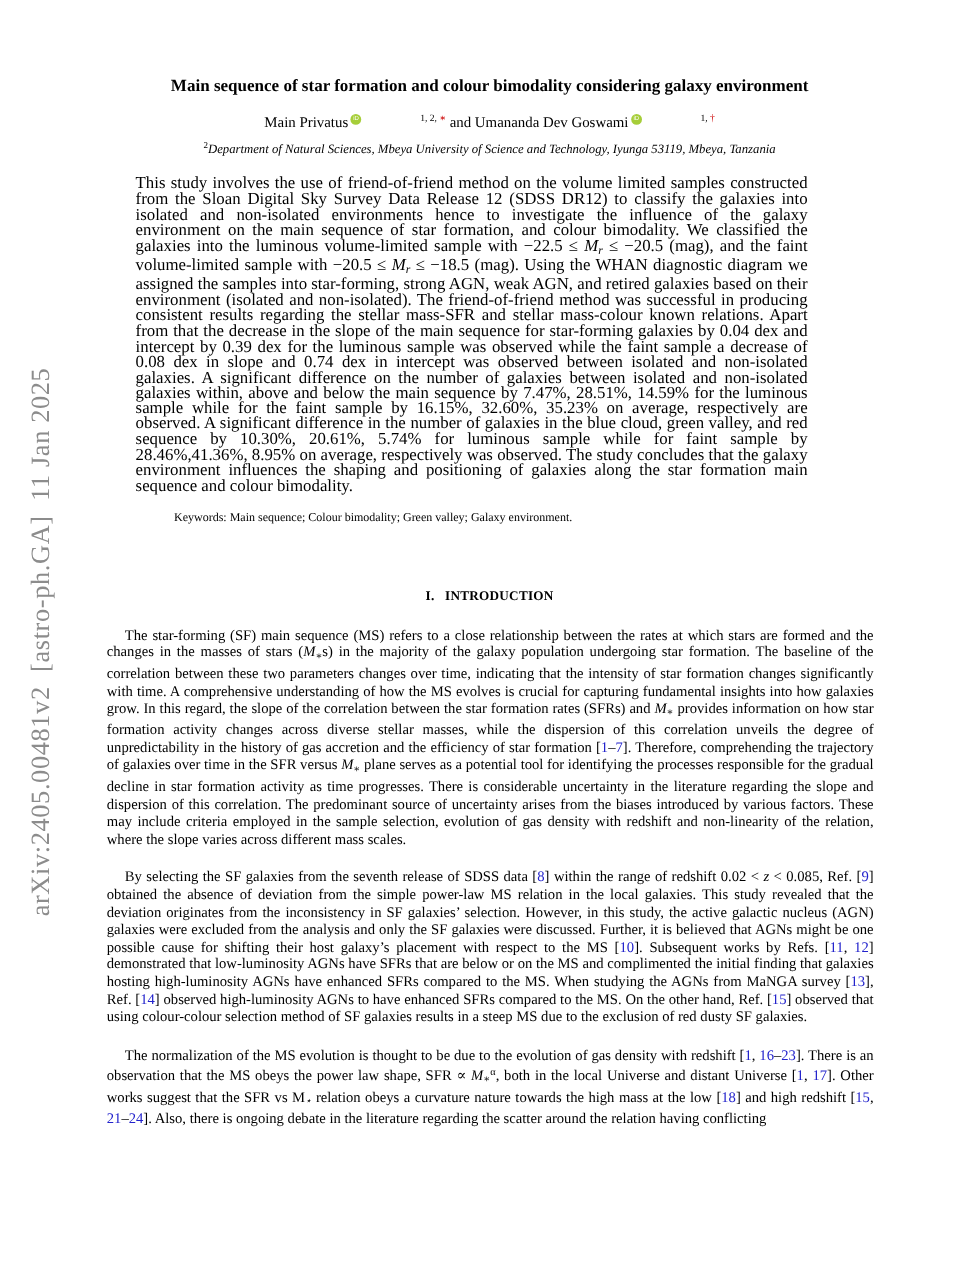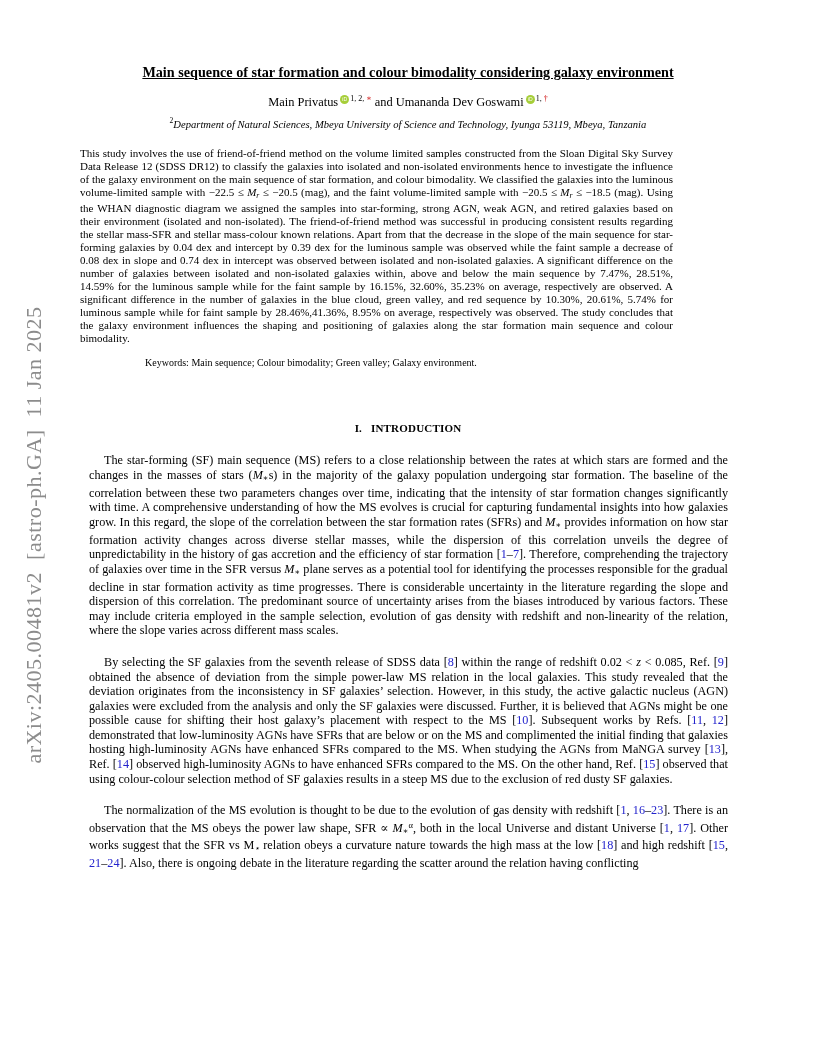--- a/index.html
+++ b/index.html
@@ -1,31 +1,31 @@
 <!DOCTYPE html>
 <html><head>
 <meta charset="utf-8">
 <style>
   html,body{margin:0;padding:0;}
   body{width:816px;height:1056px;background:#ffffff;}
   .page{position:relative;width:816px;height:1056px;background:#fff;overflow:hidden;
         font-family:"Liberation Serif","DejaVu Serif",serif;color:#000;}
   .watermark{position:absolute;top:535px;left:34px;transform:translate(-50%,-50%) rotate(-90deg);
         white-space:pre;font-size:22px;color:var(--watermark,#8c8c8c);letter-spacing:0.5px;}
-  .title{margin:64px 58px 0;text-align:center;font-size:14.2px;font-weight:bold;text-decoration:underline;}
+  .title{margin:64px 58px 0;text-align:center;font-size:14.2px;font-weight:bold;}
   .authors{margin-top:13px;text-align:center;font-size:12.4px;}
-  .authors sup{font-size:8px;vertical-align:5px;}
+  .authors sup{font-size:8px;vertical-align:5px;padding-left:48px;}
   .mark{color:var(--mark,#cc0000);}
   .orcid{display:inline-block;width:9px;height:9px;border-radius:50%;background:var(--orcid,#A6CE39);
         vertical-align:2px;margin:0 1px 0 2px;position:relative;}
   .orcid::after{content:"iD";position:absolute;left:0;top:0;width:9px;height:9px;font-size:5px;
         line-height:9px;color:#fff;text-align:center;font-family:"Liberation Sans",sans-serif;}
   .affils{margin-top:6px;text-align:center;font-style:italic;font-size:10.6px;line-height:1.45;}
   .affils sup{font-size:7.5px;font-style:normal;}
-  .abstract{margin:15px 143px 0 80px;text-align:justify;font-size:11px;line-height:12.9px;}
+  .abstract{margin:15px 143px 0 113px;text-align:justify;font-size:14px;line-height:12.9px;}
   .keywords{margin:13px 143px 0 145px;font-size:10px;}
   .section{margin:54px 0 0;text-align:center;font-size:11px;font-weight:bold;white-space:pre;letter-spacing:0.2px;}
   .body{margin:19px 71px 0 72px;text-align:justify;font-size:12.2px;line-height:14.6px;}
   .body p{margin:17px;text-indent:15px;}
   .footer{position:absolute;left:72px;top:946px;width:672px;font-size:10px;line-height:14.5px;}
   .fnrule{width:163px;border-top:1px solid #000;margin-bottom:6px;}
   .seg-plain{}
   .seg-cite{color:var(--cite,#2222cc);}
   .seg-email{color:var(--email,#d4008f);}
   .seg-math{font-style:italic;}

